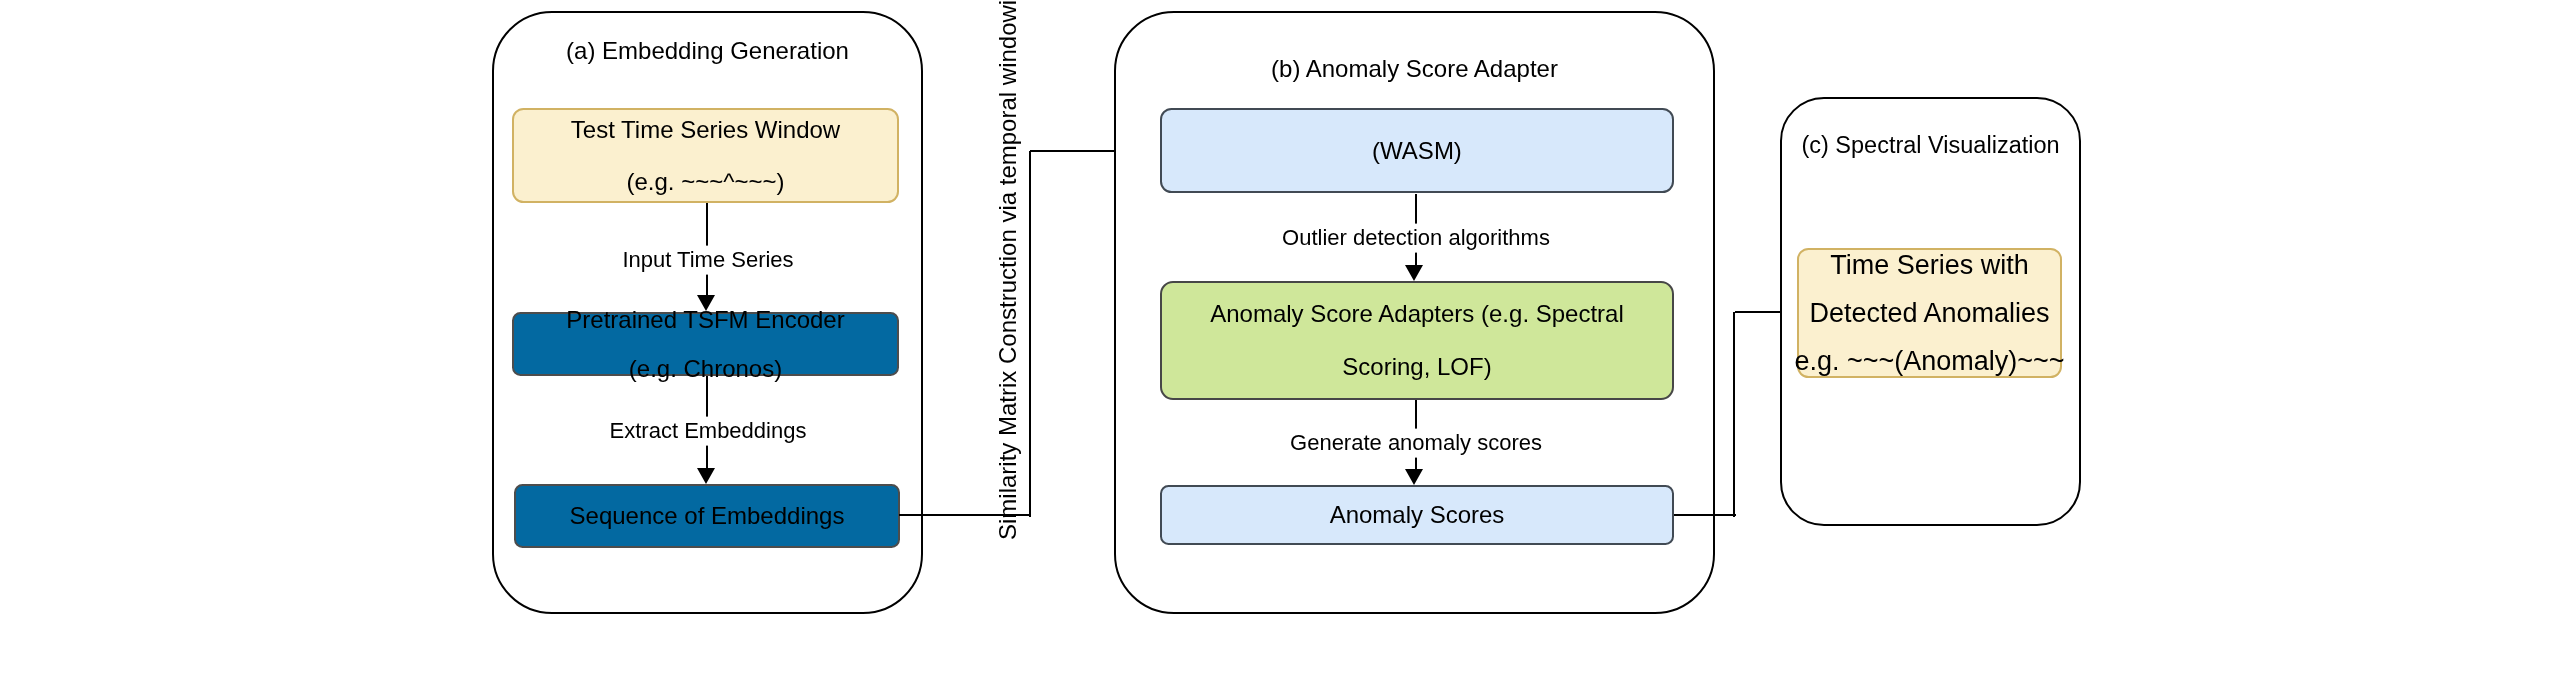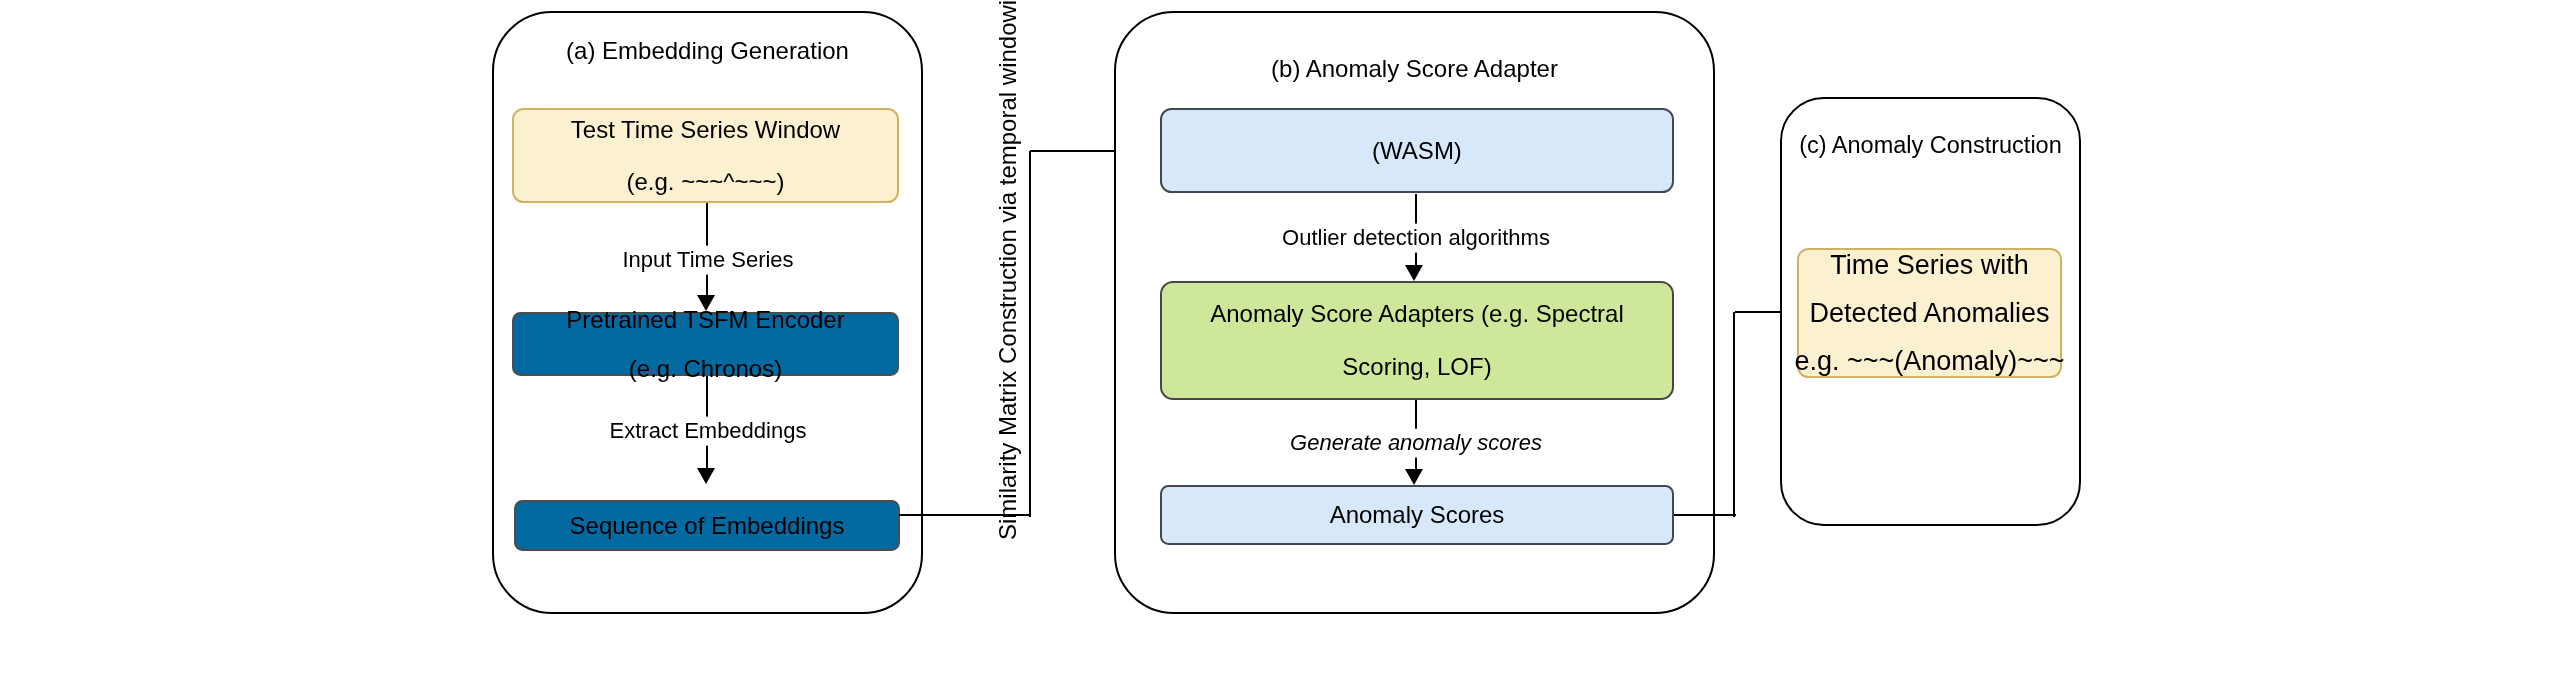--- a/index.html
+++ b/index.html
@@ -91,21 +91,21 @@
 
   <div class="node gray" style="left:512px;top:312px;width:387px;height:64px;line-height:34px;">
     <span>Pretrained TSFM Encoder</span>
     <span>(e.g. Chronos)</span>
   </div>
 
   <div class="vline" style="left:706px;top:376px;height:93px;"></div>
   <div class="arrow-down" style="left:697px;top:468px;"></div>
   <div class="edge-label" style="left:708px;top:431px;">Extract Embeddings</div>
 
-  <div class="node gray" style="left:514px;top:500px;width:386px;height:51px;">
+  <div class="node gray" style="left:514px;top:484px;width:386px;height:64px;">
     <span>Sequence of Embeddings</span>
   </div>
 
   <div class="hline" style="left:899px;top:514px;width:131px;"></div>
   <div class="vline" style="left:1029px;top:151px;height:366px;"></div>
   <div class="hline" style="left:1030px;top:150px;width:112px;"></div>
   <div class="arrow-right" style="left:1143px;top:142px;"></div>
   <div class="rot-label" style="left:815px;top:285px;width:427px;height:83px;">
     <span>Similarity Matrix Construction</span>
     <span>via temporal windowing</span>
@@ -122,33 +122,33 @@
   <div class="arrow-down" style="left:1405px;top:265px;"></div>
   <div class="edge-label" style="left:1416px;top:238px;">Outlier detection algorithms</div>
 
   <div class="node green" style="left:1160px;top:281px;width:514px;height:119px;line-height:38px;">
     <span>Anomaly Score Adapters (e.g. Spectral</span>
     <span>Scoring, LOF)</span>
   </div>
 
   <div class="vline" style="left:1415px;top:400px;height:69px;"></div>
   <div class="arrow-down" style="left:1405px;top:469px;"></div>
-  <div class="edge-label" style="left:1416px;top:443px;font-style:italic;">Generate anomaly scores</div>
+  <div class="edge-label" style="left:1416px;top:443px;">Generate anomaly scores</div>
 
   <div class="node blue" style="left:1160px;top:485px;width:514px;height:60px;border-radius:8.5px;">
     <span>Anomaly Scores</span>
   </div>
 
   <div class="hline" style="left:1674px;top:514px;width:62px;"></div>
   <div class="vline" style="left:1733px;top:312px;height:205px;"></div>
   <div class="hline" style="left:1735px;top:311px;width:45px;"></div>
   <div class="arrow-right" style="left:1780px;top:302px;"></div>
 
   <div class="panel" style="left:1780px;top:97px;width:301px;height:429px;border-radius:44px;"></div>
-  <div class="panel-title" style="left:1780px;top:132px;width:301px;font-size:23.5px;">(c) Anomaly Construction</div>
+  <div class="panel-title" style="left:1780px;top:132px;width:301px;font-size:23.5px;">(c) Spectral Visualization</div>
 
   <div class="node yellow" style="left:1797px;top:248px;width:265px;height:130px;font-size:27px;line-height:33px;">
     <span>Time Series with</span>
     <span>Detected Anomalies</span>
     <span>e.g. ~~~(Anomaly)~~~</span>
   </div>
 
 </div>
 
 

